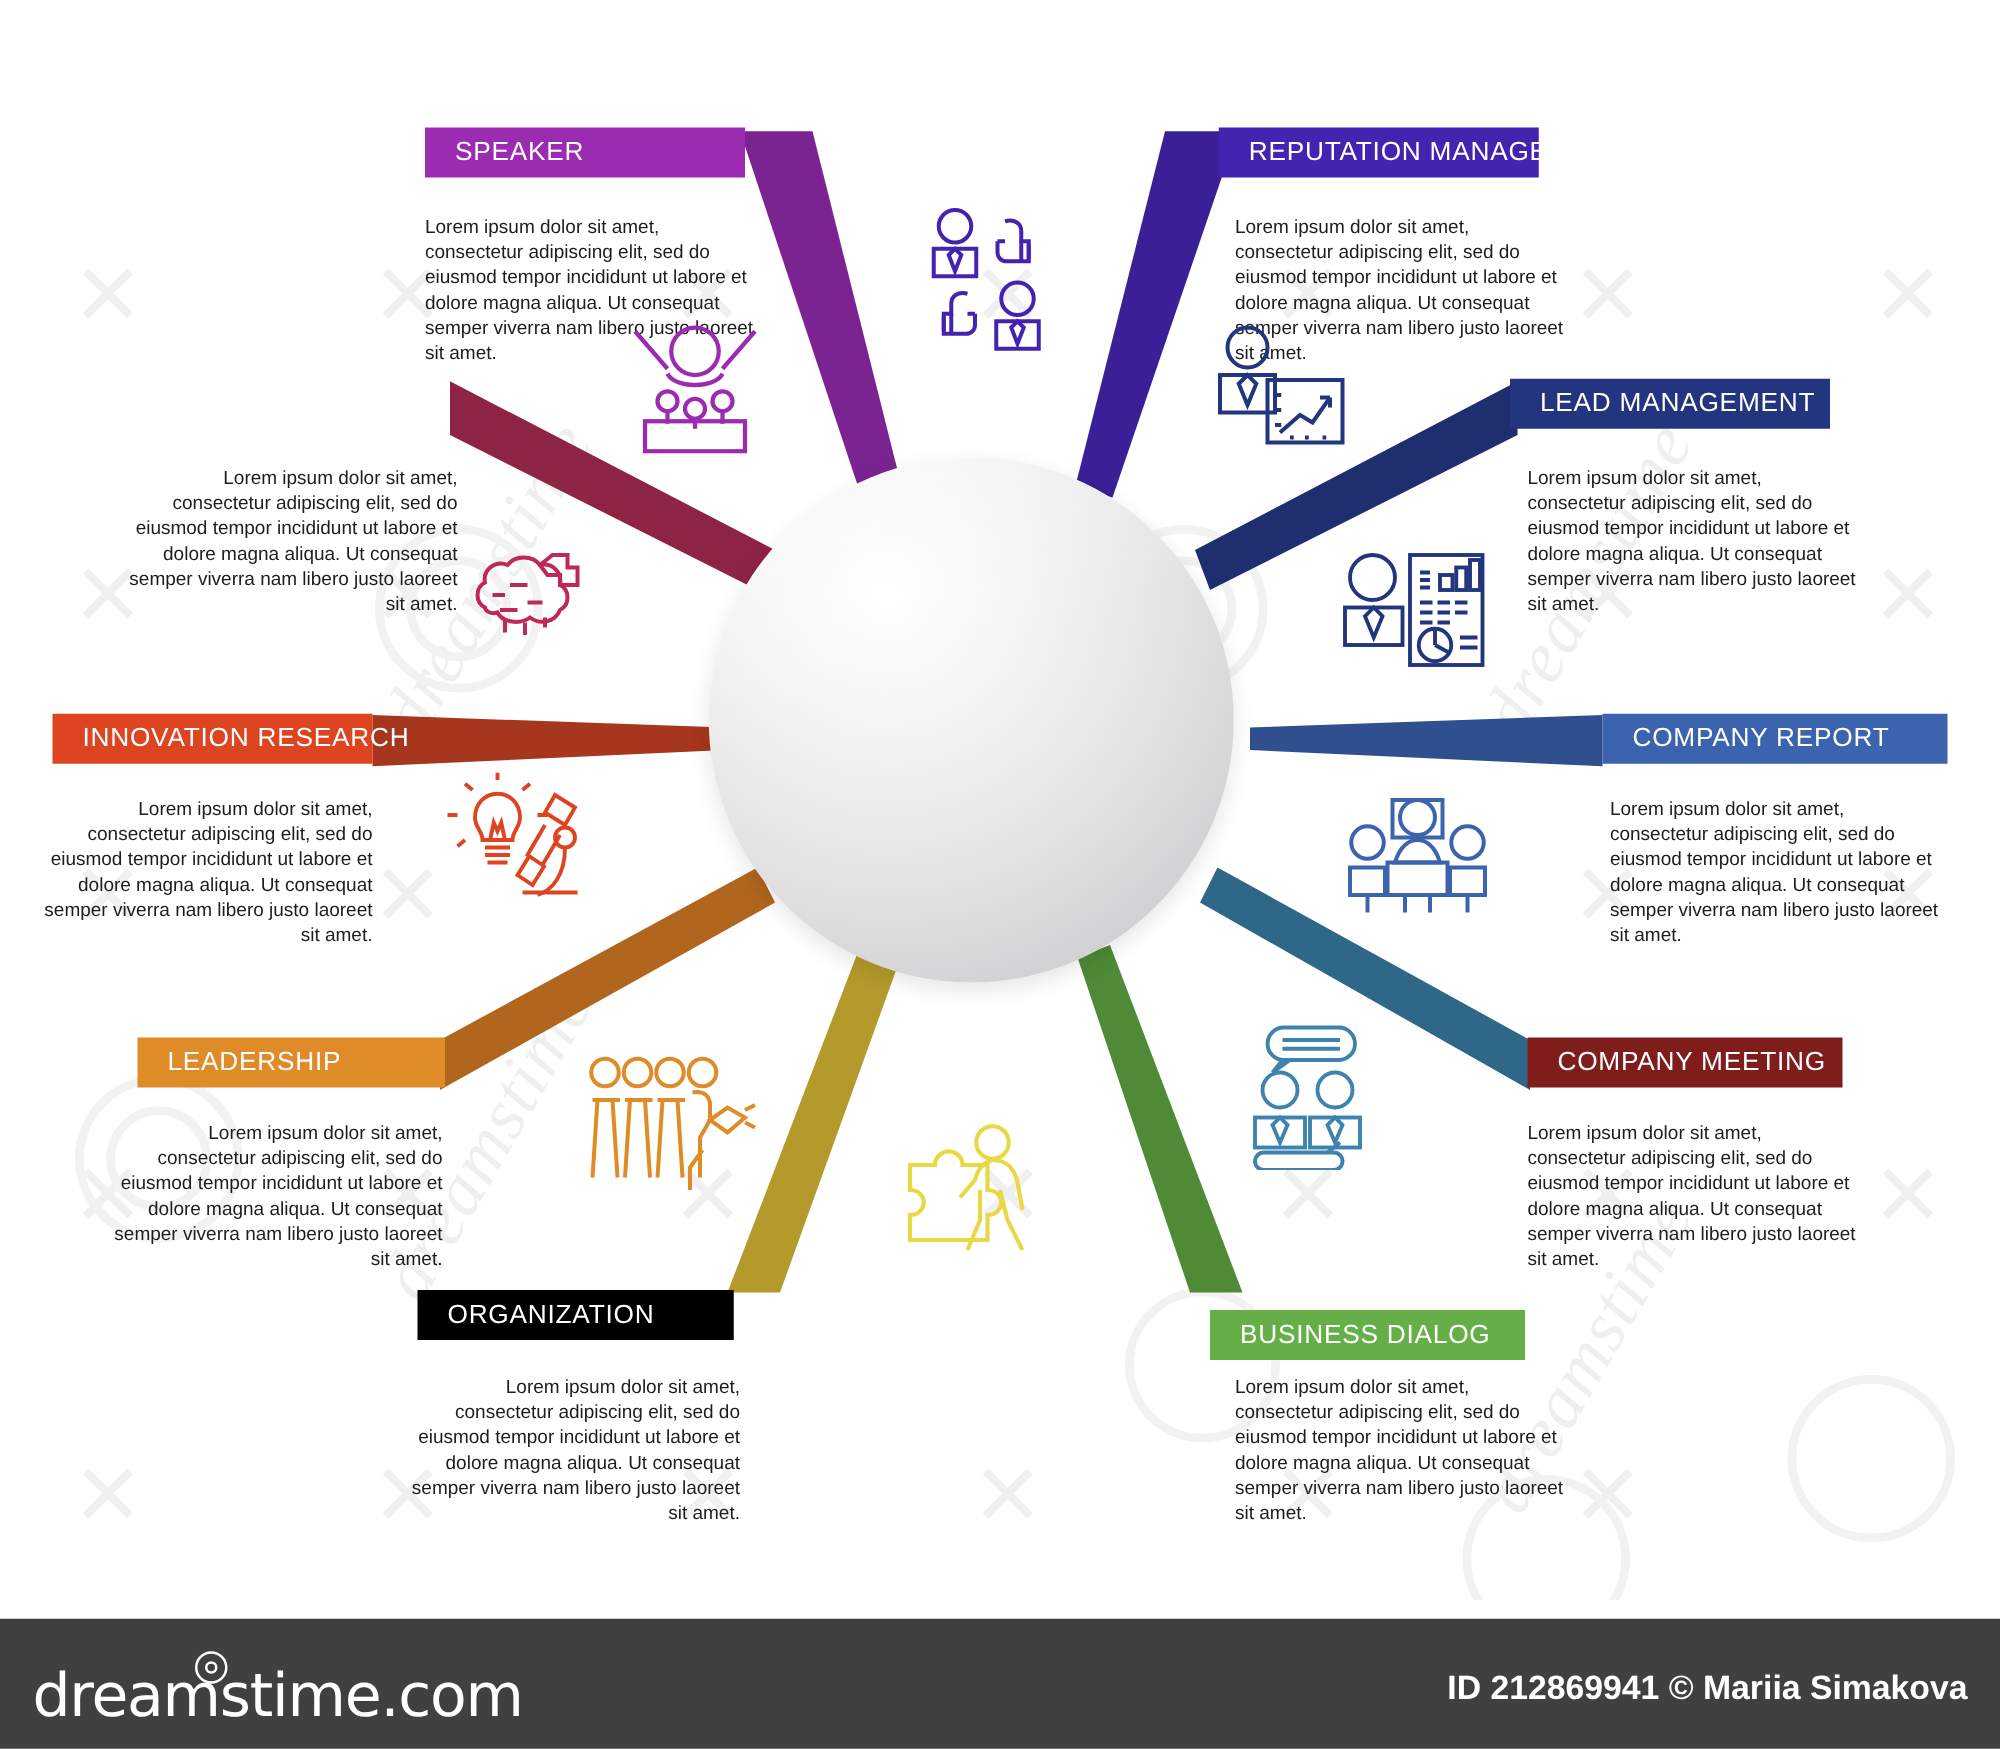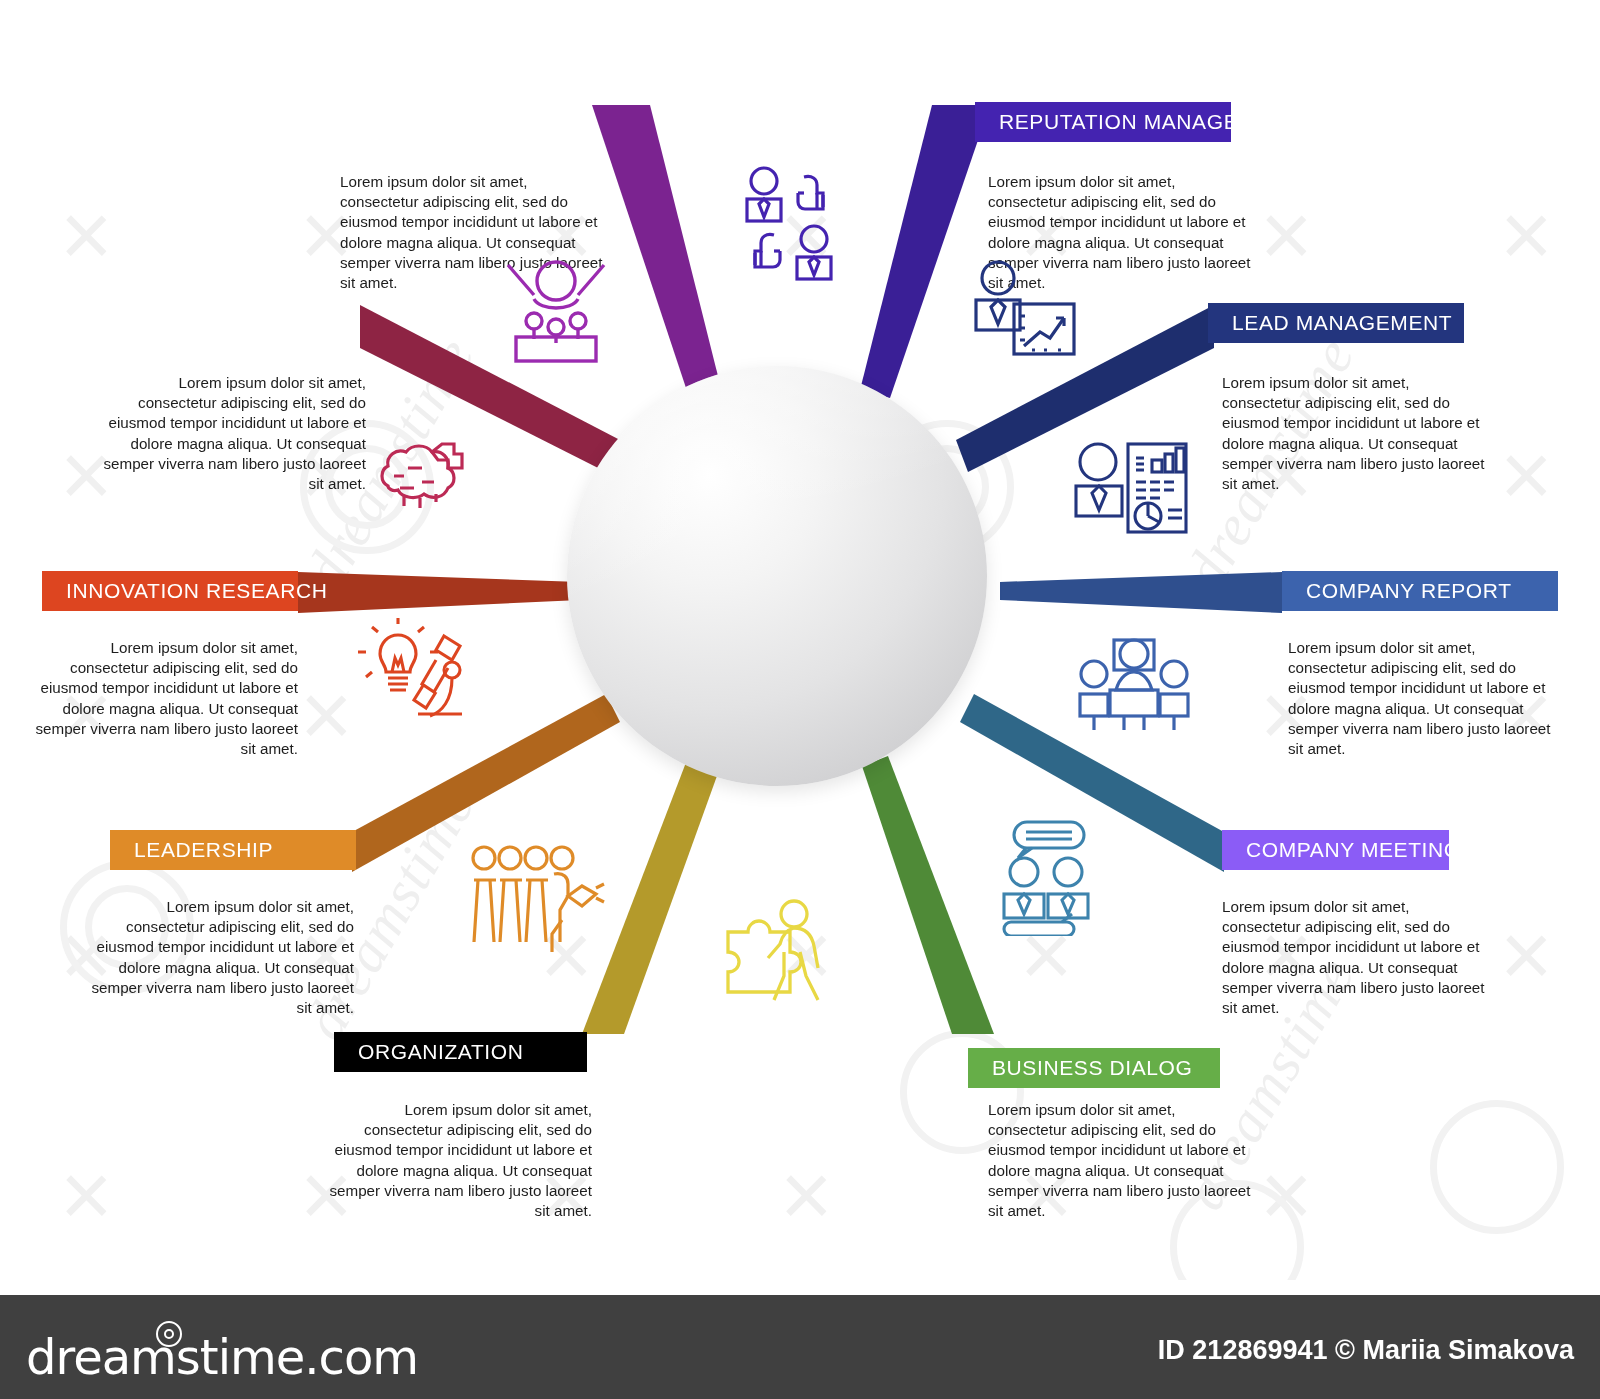--- a/index.html
+++ b/index.html
@@ -130,20 +130,23 @@
 
     <polygon points="1214,305 1214,348 968,472 956,440" fill="#1e2e6e"></polygon>
 
     <polygon points="932,105 990,105 890,398 860,390" fill="#3a1f96"></polygon>
   </svg>
 
   <div id="sphere">
     <div id="sphere-inner"></div>
   </div>
 
+  <div class="banner l" style="left:340px;top:102px;width:256px;background:#9b2bb0;">
+    <span>SPEAKER</span>
+  </div>
   <div class="body lleft" style="left:340px;top:172px;">Lorem ipsum dolor sit amet, consectetur adipiscing elit, sed do eiusmod tempor incididunt ut labore et dolore magna aliqua. Ut consequat semper viverra nam libero justo laoreet sit amet.</div>
 
   <div class="banner r" style="left:975px;top:102px;width:256px;background:#4423b0;">
     <span>REPUTATION MANAGEMENT</span>
   </div>
   <div class="body right" style="left:988px;top:172px;">Lorem ipsum dolor sit amet, consectetur adipiscing elit, sed do eiusmod tempor incididunt ut labore et dolore magna aliqua. Ut consequat semper viverra nam libero justo laoreet sit amet.</div>
 
   <div class="body left" style="left:100px;top:373px;">Lorem ipsum dolor sit amet, consectetur adipiscing elit, sed do eiusmod tempor incididunt ut labore et dolore magna aliqua. Ut consequat semper viverra nam libero justo laoreet sit amet.</div>
 
   <div class="banner r" style="left:1208px;top:303px;width:256px;background:#23357e;">
@@ -159,21 +162,21 @@
   <div class="banner r" style="left:1282px;top:571px;width:276px;background:#3c63ad;">
     <span>COMPANY REPORT</span>
   </div>
   <div class="body right" style="left:1288px;top:638px;">Lorem ipsum dolor sit amet, consectetur adipiscing elit, sed do eiusmod tempor incididunt ut labore et dolore magna aliqua. Ut consequat semper viverra nam libero justo laoreet sit amet.</div>
 
   <div class="banner l" style="left:110px;top:830px;width:246px;background:#df8b28;text-align:center;">
     <span>LEADERSHIP</span>
   </div>
   <div class="body left" style="left:88px;top:897px;">Lorem ipsum dolor sit amet, consectetur adipiscing elit, sed do eiusmod tempor incididunt ut labore et dolore magna aliqua. Ut consequat semper viverra nam libero justo laoreet sit amet.</div>
 
-  <div class="banner r" style="left:1222px;top:830px;width:227px;background:#8b5cf6;">
+  <div class="banner r" style="left:1222px;top:830px;width:252px;background:#7f1d1d;">
     <span>COMPANY MEETING</span>
   </div>
   <div class="body right" style="left:1222px;top:897px;">Lorem ipsum dolor sit amet, consectetur adipiscing elit, sed do eiusmod tempor incididunt ut labore et dolore magna aliqua. Ut consequat semper viverra nam libero justo laoreet sit amet.</div>
 
   <div class="banner l" style="left:334px;top:1032px;width:253px;background:#000000;">
     <span>ORGANIZATION</span>
   </div>
   <div class="body left" style="left:326px;top:1100px;">Lorem ipsum dolor sit amet, consectetur adipiscing elit, sed do eiusmod tempor incididunt ut labore et dolore magna aliqua. Ut consequat semper viverra nam libero justo laoreet sit amet.</div>
 
   <div class="banner r" style="left:968px;top:1048px;width:252px;background:#66ae48;">

